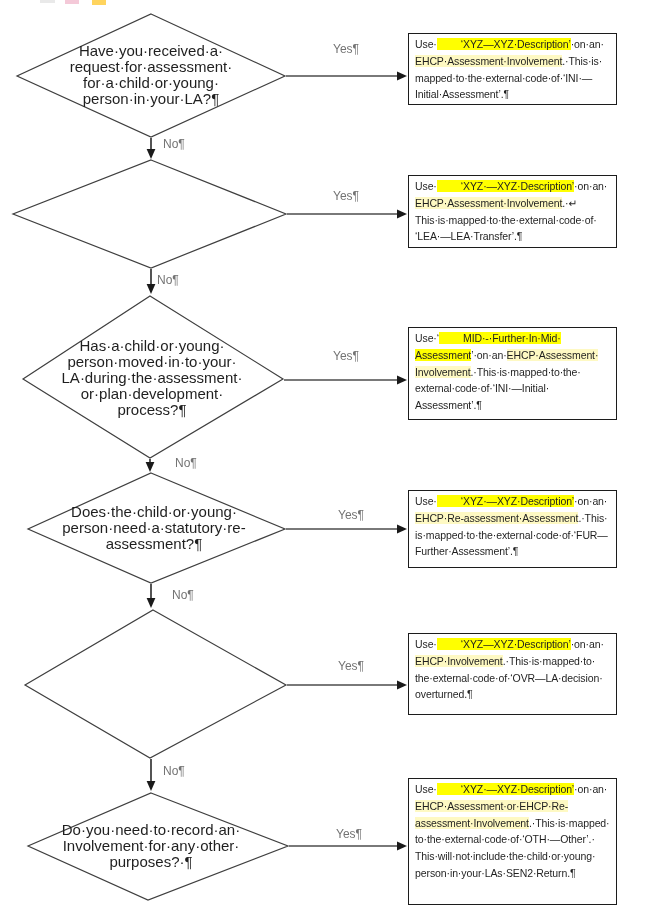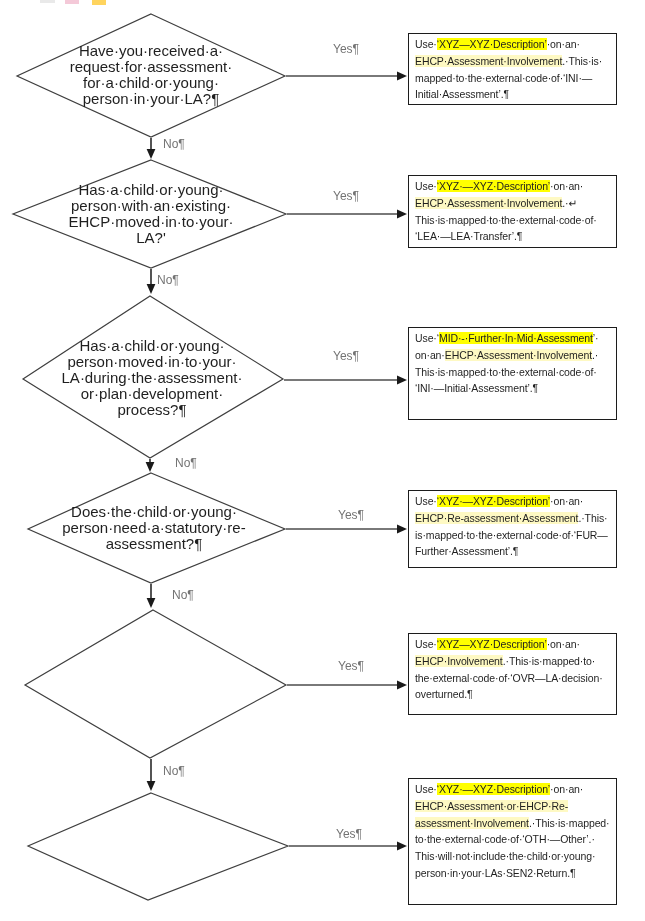--- a/index.html
+++ b/index.html
@@ -44,21 +44,21 @@
   .rbox.b1{top:33px;height:72px;}
   .rbox.b2{top:175px;height:73px;}
   .rbox.b3{top:327px;height:93px;}
   .rbox.b4{top:490px;height:78px;}
   .rbox.b5{top:633px;height:82px;}
   .rbox.b6{top:778px;height:127px;}
   .rtext{
     padding:2px 4px 2px 6px;font-size:10.5px;line-height:16.8px;color:#1f1f1f;
     white-space:pre-wrap;letter-spacing:-0.1px;
   }
-  .hl-yellow{background:#ffff00;}
+  .hl-yellow{background:#ffff00;padding-left:24px;}
   .hl-green{background:#fef9c3;}
 </style>
 </head>
 <body>
 
 <div class="canvas">
 
   <svg class="layer" viewBox="0 0 645 921" fill="none">
 
     <polygon points="151,14 285,76 151,137 17,76" fill="#ffffff" stroke="#3f3f3f" stroke-width="1.2"></polygon>
@@ -93,28 +93,28 @@
     <polygon points="151,791 146.6,781 155.4,781" fill="#1a1a1a"></polygon>
   </svg>
 
   <div class="frag f1"></div>
   <div class="frag f2"></div>
   <div class="frag f3"></div>
 
   <div class="dtext d1">
       <span>Have·​you·​received·​a·​request·​for·​assessment·​for·​a·​child·​or·​young·​person·​in·​your·​LA?¶</span>
     </div>
-  <div class="dtext d2">
-      <span>Has·​a·​child·​or·​young·​person·​with·​an·​existing·​EHCP·​moved·​in·​to·​your·​LA?'</span>
-    </div>
   <div class="dtext d4">
       <span>Does·​the·​child·​or·​young·​person·​need·​a·​statutory·​re-assessment?¶</span>
     </div>
   <div class="dtext d3">
       <span>Has·​a·​child·​or·​young·​person·​moved·​in·​to·​your·​LA·​during·​the·​assessment·​or·​plan·​development·​process?¶</span>
+    </div>
+  <div class="dtext d6">
+      <span>Do·​you·​need·​to·​record·​an·​Involvement·​for·​any·​other·​purposes?·​¶</span>
     </div>
 
   <div class="lbl y1">Yes¶</div>
   <div class="lbl y2">Yes¶</div>
   <div class="lbl y3">Yes¶</div>
   <div class="lbl y4">Yes¶</div>
   <div class="lbl y5">Yes¶</div>
   <div class="lbl y6">Yes¶</div>
 
   <div class="lbl n1">No¶</div>

